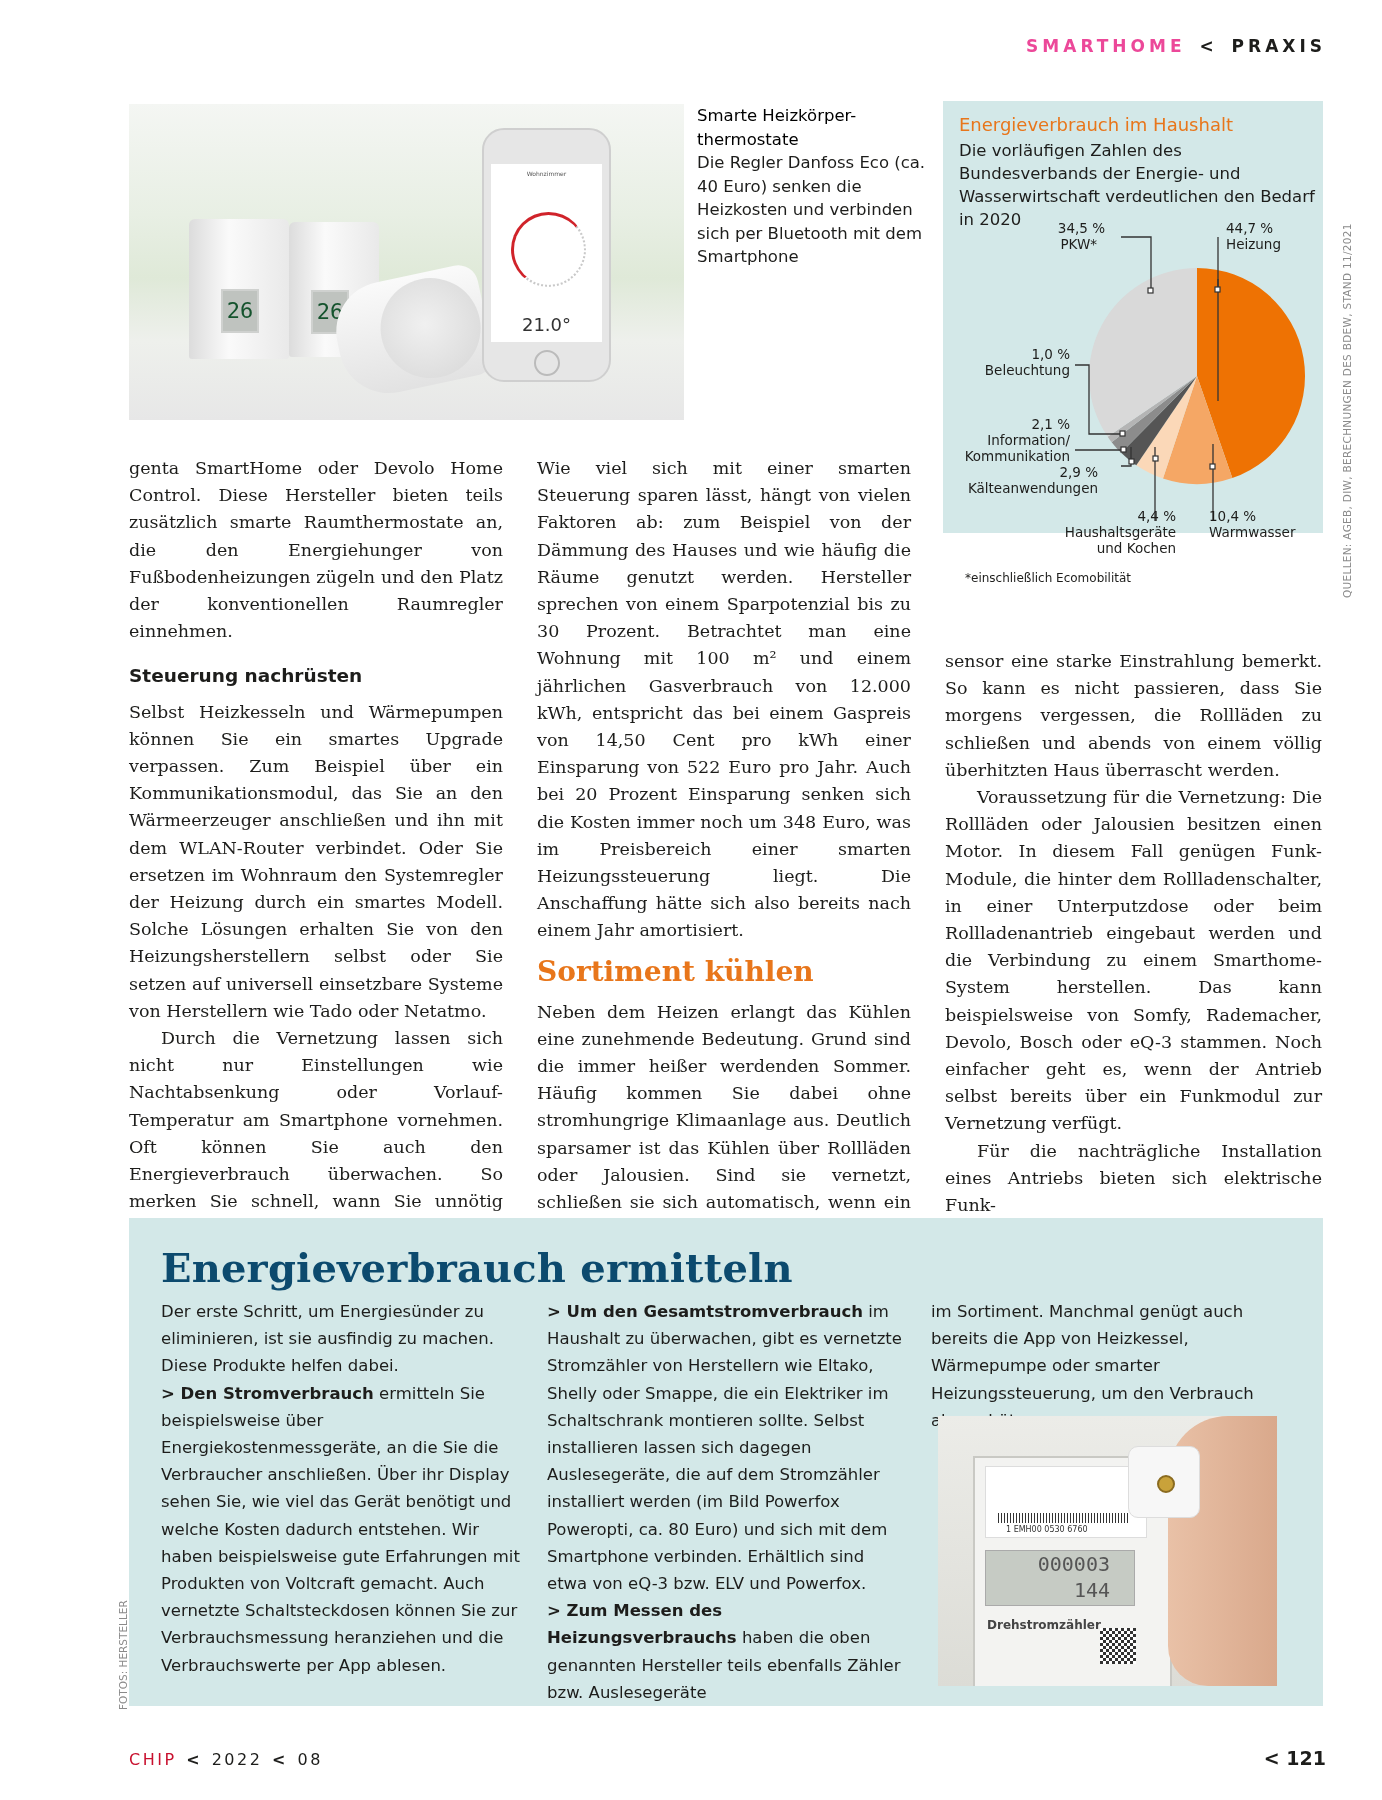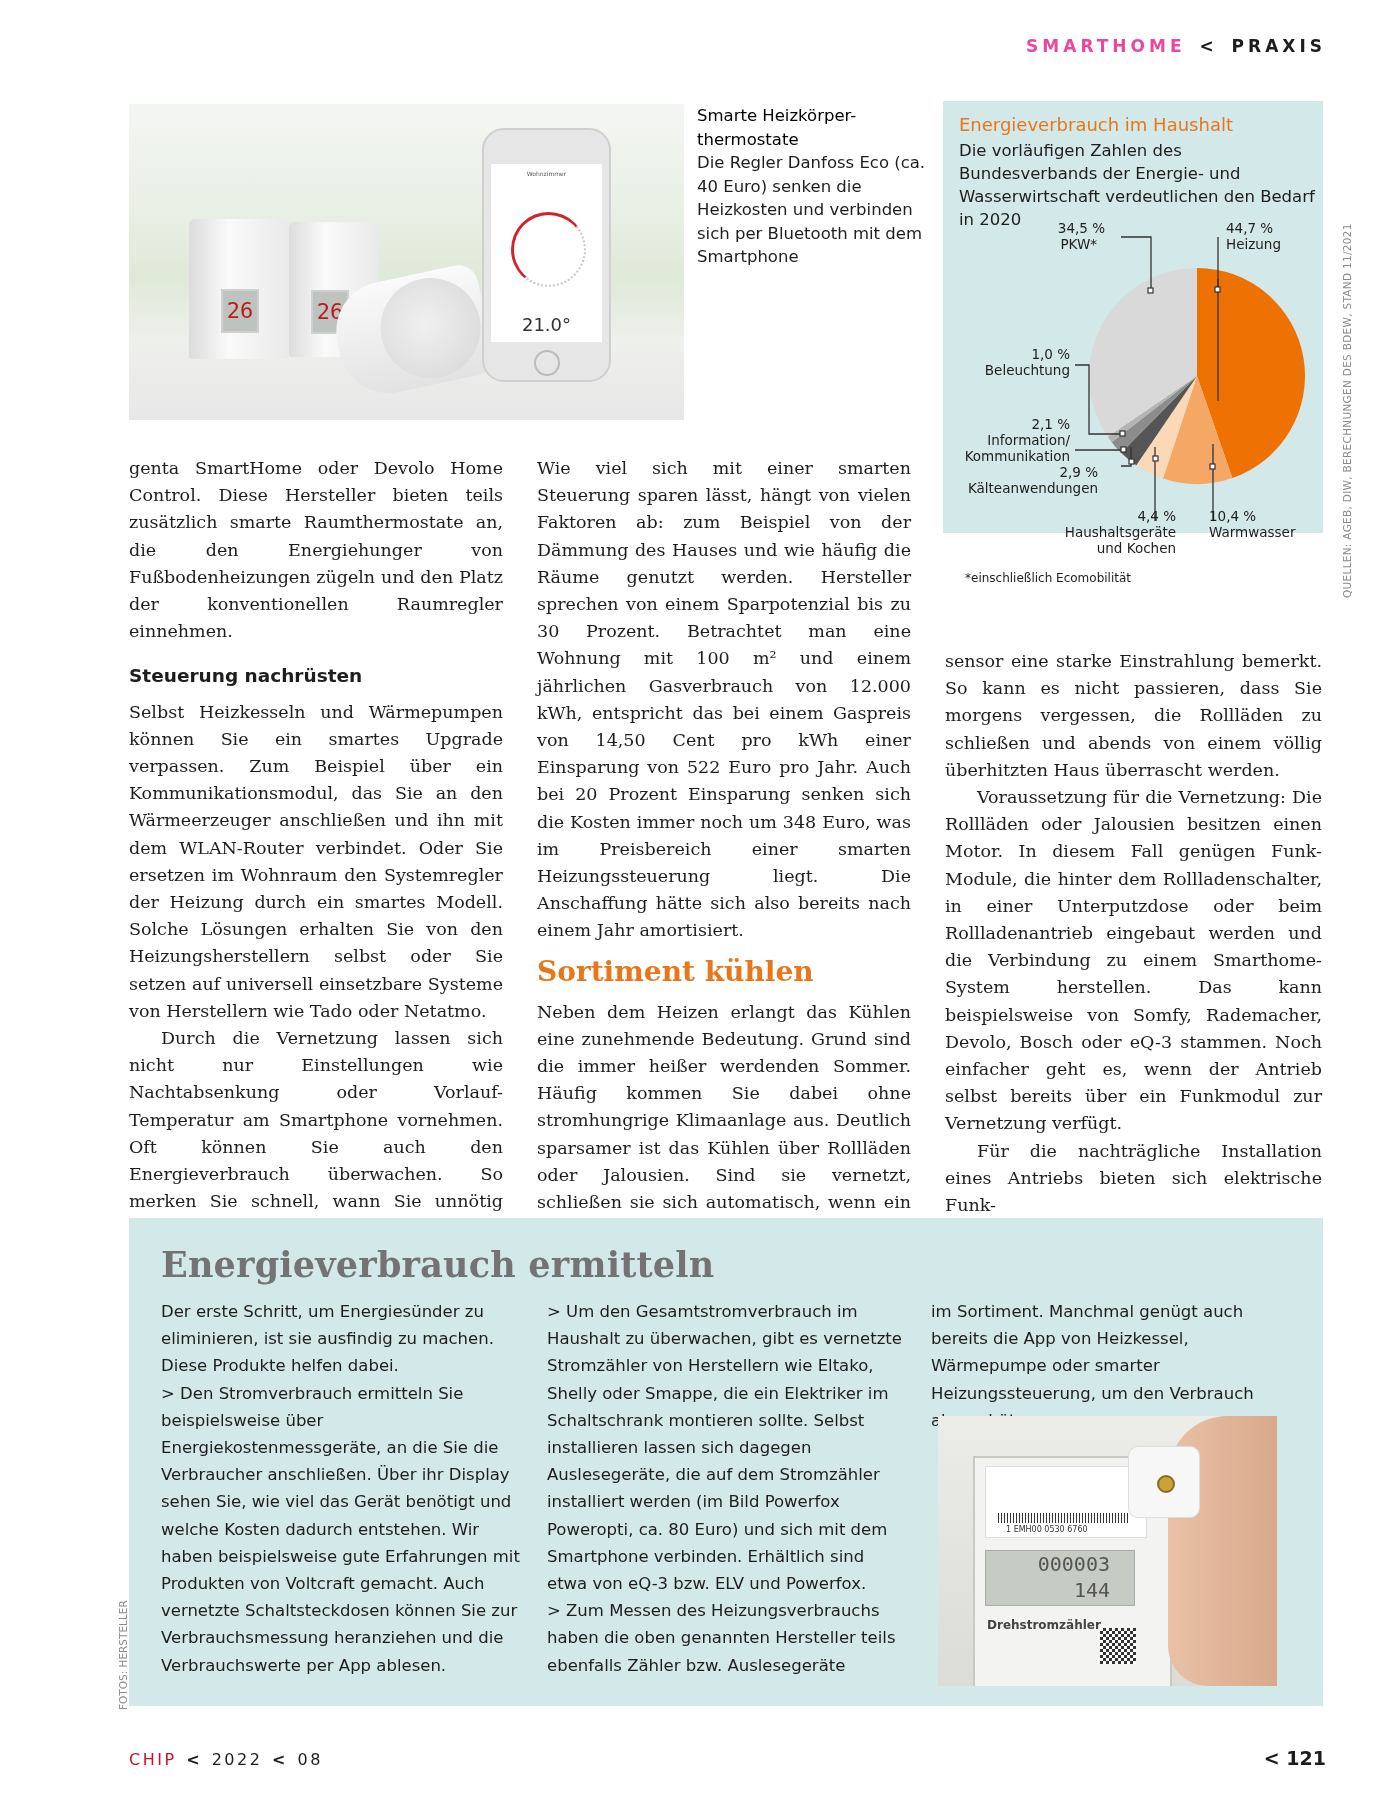--- a/index.html
+++ b/index.html
@@ -11,21 +11,21 @@
   
   .header { right:56px; top:36px; font-family:"DejaVu Sans", sans-serif; font-weight:bold; font-size:17px; letter-spacing:4px; }
   .header .sec { color:#ec4899; }
   .header .sep { color:#1d1d1b; margin:0 4px; }
   .header .cat { color:#1d1d1b; }
 
   
   .photo-top { left:129px; top:104px; width:555px; height:316px;
     background: linear-gradient(180deg,#f4f6f3 0%, #e8efe4 35%, #dfe9d8 55%, #eef0ec 75%, #e7e7e7 100%); overflow:hidden; }
   .thermo { position:absolute; background:linear-gradient(90deg,#dcdcdc,#fafafa 40%,#e9e9e9); border-radius:6px 6px 3px 3px; }
-  .lcd { position:absolute; background:#bfc3bf; border:2px solid #cfd1cf; font-family:"DejaVu Sans Mono", monospace; color:#b91c1c; font-size:22px; text-align:center; line-height:40px; }
+  .lcd { position:absolute; background:#bfc3bf; border:2px solid #cfd1cf; font-family:"DejaVu Sans Mono", monospace; color:#14532d; font-size:22px; text-align:center; line-height:40px; }
   .phone { position:absolute; left:353px; top:24px; width:125px; height:250px; background:#e6e6e6; border-radius:22px; border:2px solid #cfcfcf; }
   .phone .screen { position:absolute; left:7px; top:34px; width:111px; height:178px; background:#fff; }
   .phone .ring { position:absolute; left:20px; top:48px; width:70px; height:70px; border-radius:50%; border:2px dotted #c9c9c9; border-left:3px solid #d0232a; border-top:3px solid #d0232a; }
   .phone .temp { position:absolute; left:0; width:111px; top:150px; text-align:center; font-family:"DejaVu Sans", sans-serif; font-size:18px; color:#333; }
   .phone .homebtn { position:absolute; left:50px; top:220px; width:22px; height:22px; border:2px solid #bbb; border-radius:50%; }
   .knob { position:absolute; left:208px; top:172px; width:150px; height:112px; border-radius:50px 20px 20px 50px; background:linear-gradient(180deg,#fafafa,#e2e2e2); transform:rotate(-12deg); }
   .knob .face { position:absolute; right:6px; top:6px; width:100px; height:100px; border-radius:50%; background:radial-gradient(circle at 45% 45%,#f0f0f0,#d6d6d6); }
 
   
   .caption { left:697px; top:104px; width:230px; font-family:"DejaVu Sans", sans-serif; font-size:16.5px; line-height:23.5px; }
@@ -46,24 +46,24 @@
   .col p { margin:0; hyphens:manual; }
   .col p.ind { text-indent:32px; }
   .col1 { left:129px; top:455px; width:374px; }
   .col2 { left:537px; top:455px; width:374px; }
   .col3 { left:945px; top:648px; width:377px; }
   .h3 { font-family:"DejaVu Sans", sans-serif; font-weight:bold; font-size:18.5px; margin:17px 0 9px 0 !important; text-align:left; }
   .h2 { font-family:"DejaVu Serif", serif; font-weight:bold; font-size:28px; color:#e8761b; margin:10px 0 10px 0 !important; text-align:left; line-height:34px; }
 
   
   .box { left:129px; top:1218px; width:1194px; height:488px; background:#d3e8e8; }
-  .box .btitle { position:absolute; left:32px; top:26px; font-family:"DejaVu Serif", serif; font-weight:bold; font-size:35px; color:#737373; letter-spacing:0.2px;text-align:center; }
+  .box .btitle { position:absolute; left:32px; top:26px; font-family:"DejaVu Serif", serif; font-weight:bold; font-size:40px; color:#0c4a6e; letter-spacing:0.2px;text-align:center; }
   .bcol { position:absolute; font-family:"DejaVu Sans", sans-serif; font-size:16.5px; line-height:27.2px; color:#1d1d1b; }
   .bcol p { margin:0; }
-  .bcol b { font-weight:normal; }
+  .bcol b { font-weight:bold; }
   .bc1 { left:32px; top:80px; width:360px; }
   .bc2 { left:418px; top:80px; width:360px; }
   .bc3 { left:802px; top:80px; width:360px; }
   .meter-photo { position:absolute; left:809px; top:198px; width:339px; height:270px; background:linear-gradient(180deg,#ecece8,#dcdcd6); overflow:hidden; }
   .meter { position:absolute; left:35px; top:40px; width:195px; height:232px; background:#f3f3f1; border:2px solid #c9c9c4; }
   .meter .label { position:absolute; left:10px; top:8px; width:160px; height:70px; background:#fff; border:1px solid #ddd; }
   .meter .barcode { position:absolute; left:12px; top:46px; width:130px; height:10px; background:repeating-linear-gradient(90deg,#333 0 1px,#fff 1px 3px); }
   .meter .disp { position:absolute; left:10px; top:92px; width:150px; height:56px; background:#c6cbc4; border:1px solid #aaa;
                  font-family:"DejaVu Sans Mono", monospace; color:#555; font-size:20px; line-height:26px; text-align:right; padding-right:24px; box-sizing:border-box; }
   .meter .name { position:absolute; left:12px; top:160px; font-family:"DejaVu Sans", sans-serif; font-size:12px; font-weight:bold; color:#444; }

